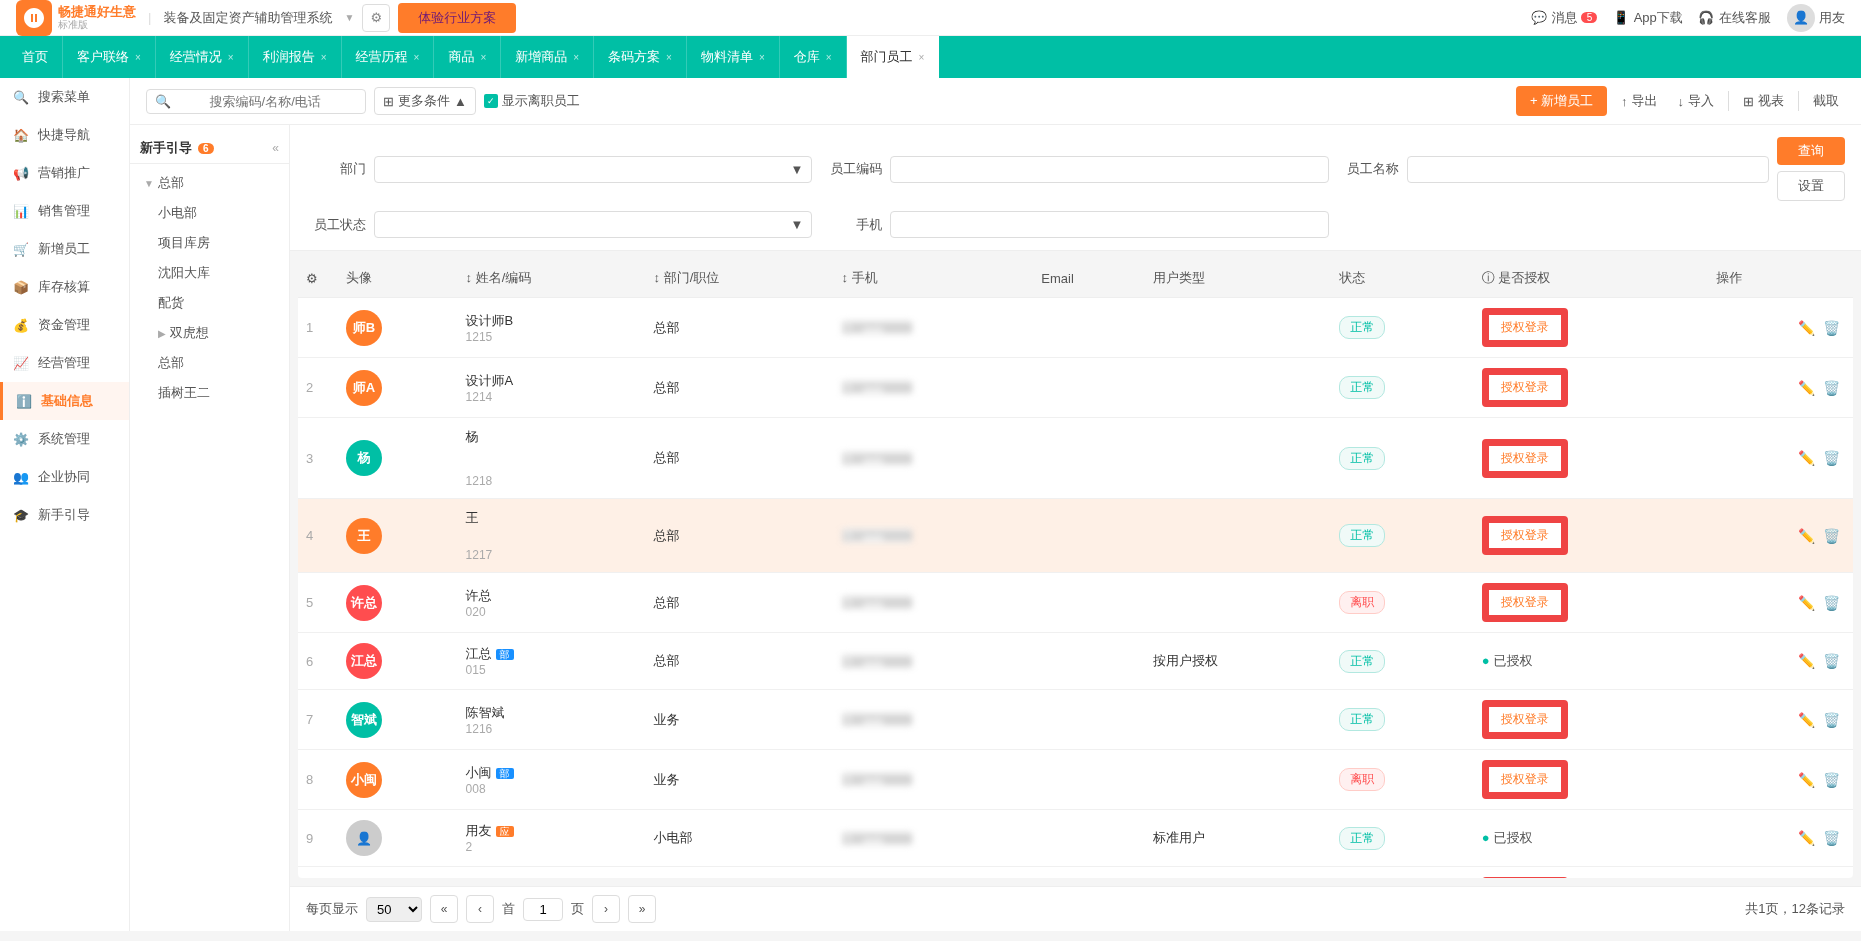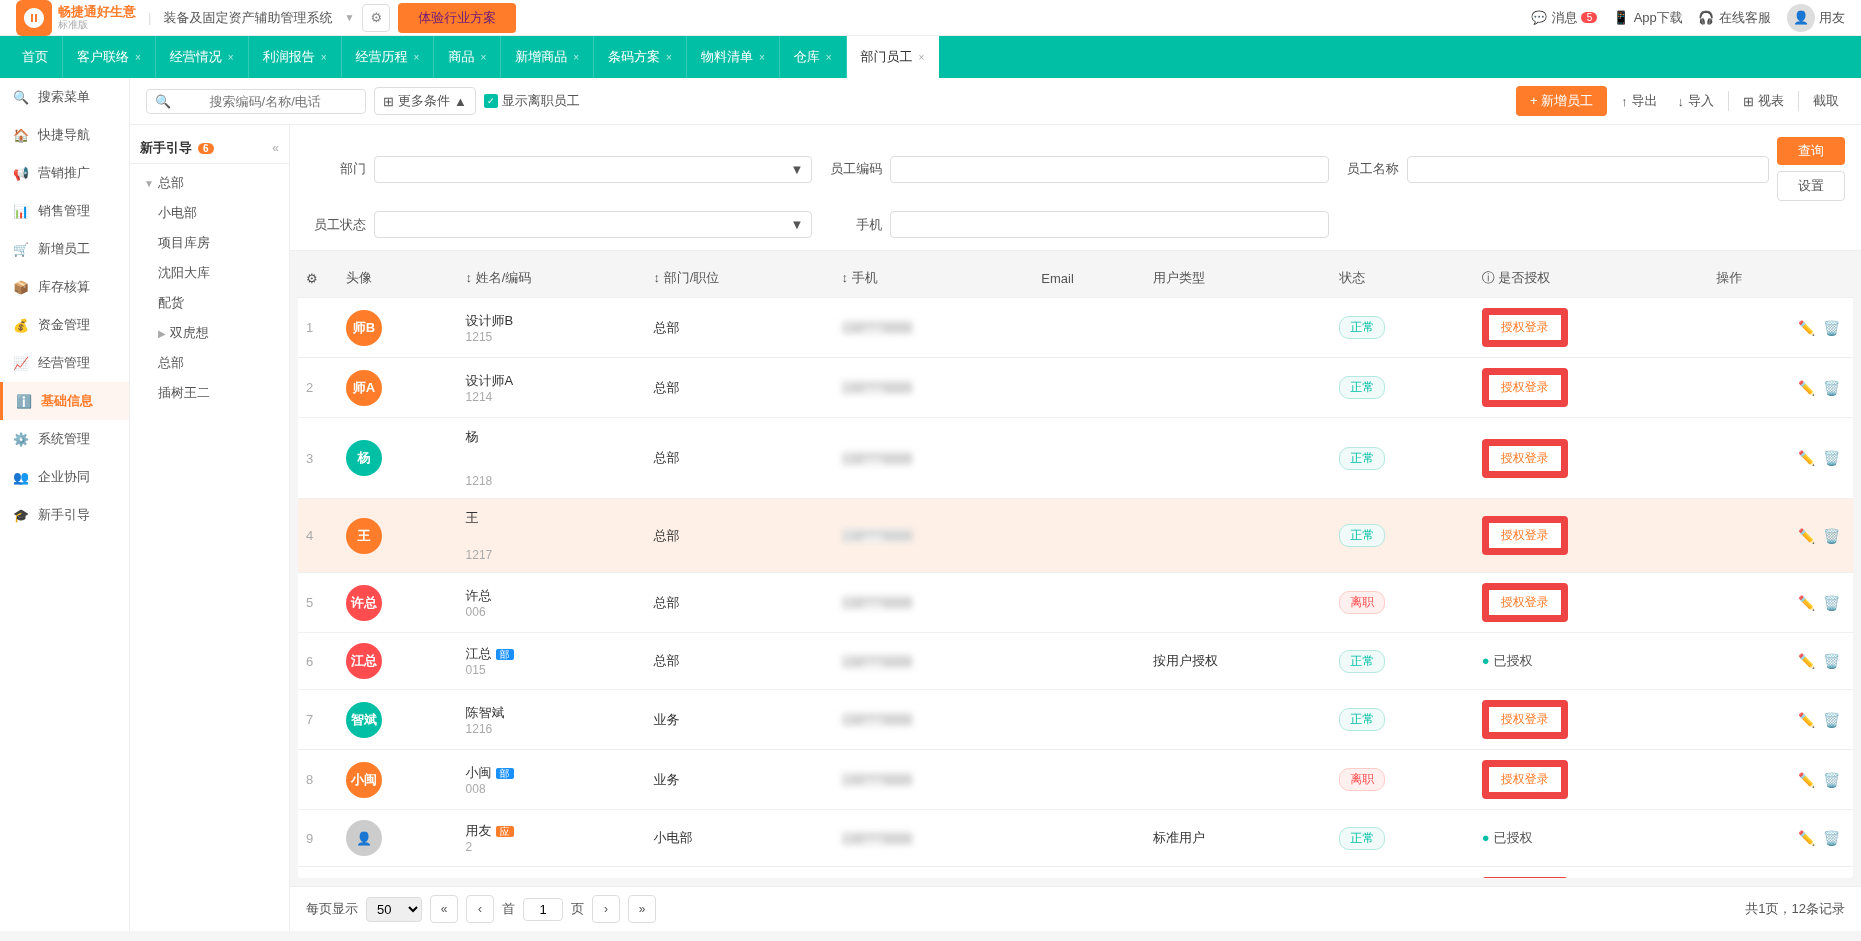--- a/index.html
+++ b/index.html
@@ -509,21 +509,21 @@
         </div>
       </td>
     </tr>
                 <tr>
       <td class="col-no">5</td>
       <td>
         <div class="avatar-circle" style="background:#ff4d4f;">许总</div>
       </td>
       <td>
         <div>许总</div>
-        <div style="color:#aaa;font-size:12px;">006</div>
+        <div style="color:#aaa;font-size:12px;">020</div>
       </td>
       <td>
         <span>总部</span>
       </td>
       <td>
         <span class="blurred">138****8888</span>
       </td>
       <td></td>
       <td></td>
       <td><span class="status-badge status-resigned">离职</span></td>

